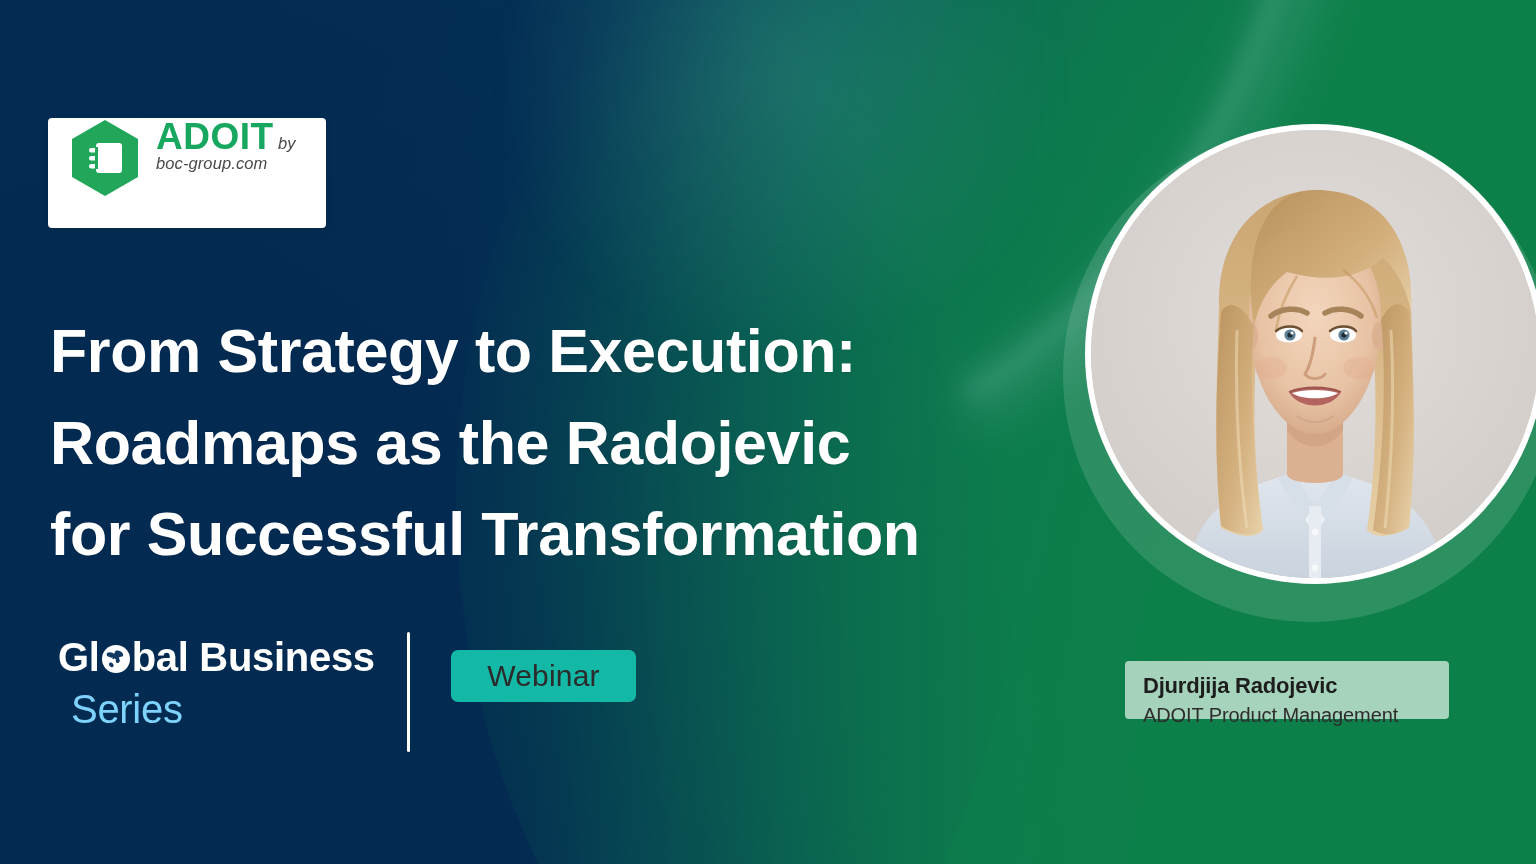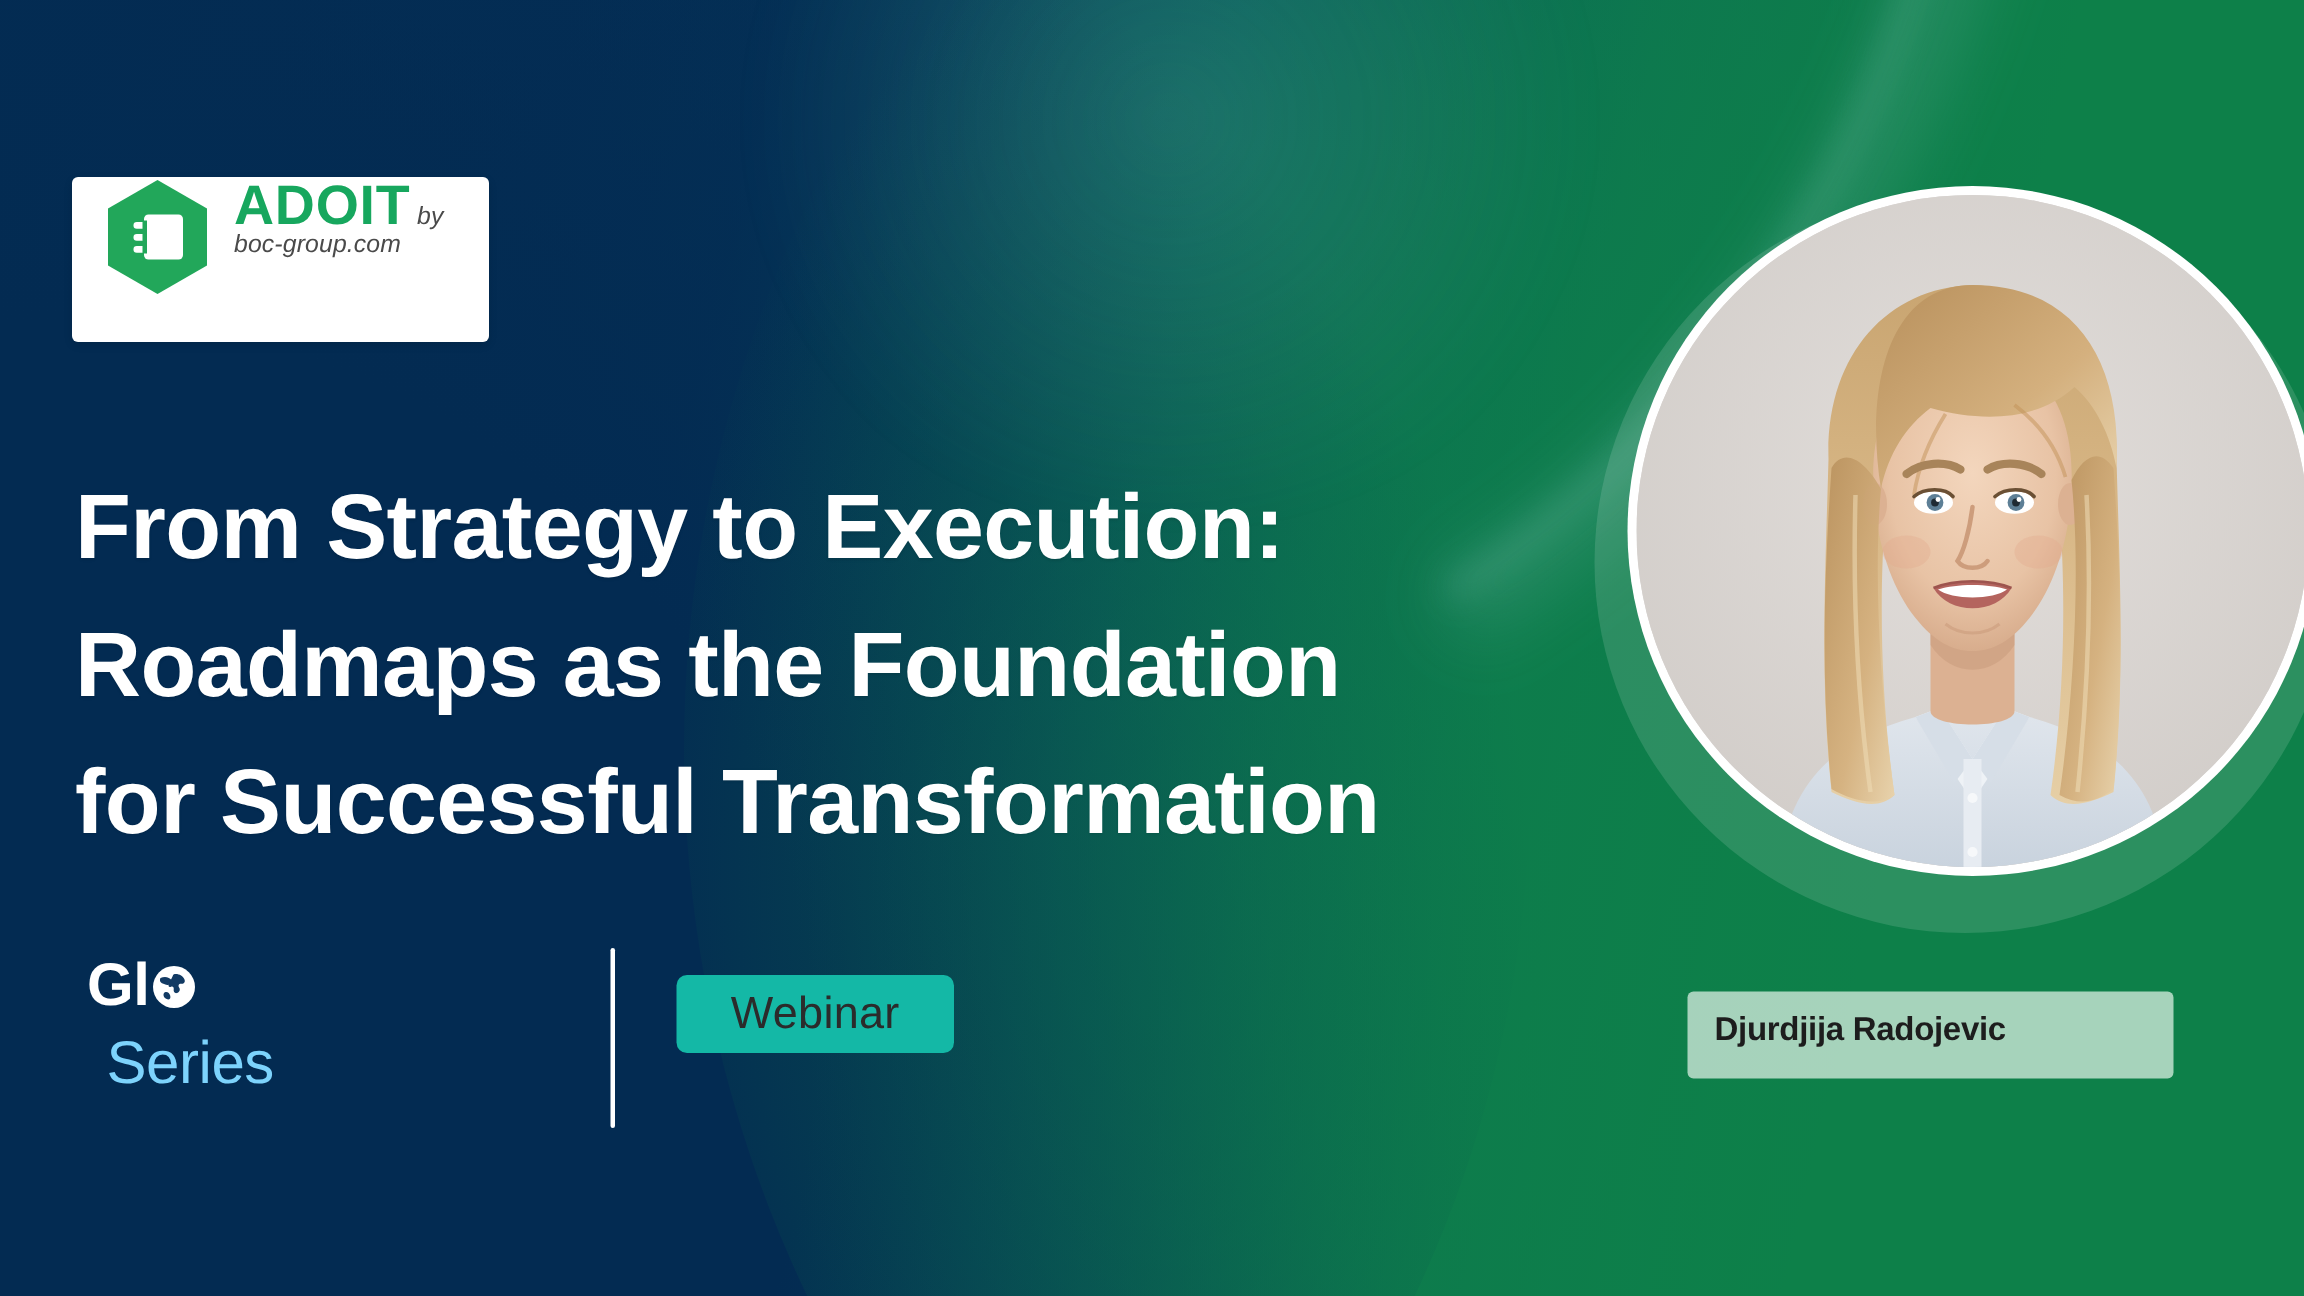--- a/index.html
+++ b/index.html
@@ -238,35 +238,36 @@
     </svg>
   </span>
   <span class="logo-text">
     <span class="logo-name">ADOIT</span>
     <span class="logo-sub">by boc-group.com</span>
   </span>
 </div>
 
 <h1 class="title">
   <span class="title-line">From Strategy to Execution:</span>
-  <span class="title-line">Roadmaps as the Foundation</span>
+  <span class="title-line">Roadmaps as the Radojevic</span>
   <span class="title-line">for Successful Transformation</span>
 </h1>
 
 <div class="series">
   <div class="series-row">
     <span>Gl</span>
     <span class="globe">
       <svg viewBox="0 0 30 30" xmlns="http://www.w3.org/2000/svg">
         <circle cx="15" cy="15" r="14" fill="#ffffff"></circle>
         <path d="M6 9 C9 7.5 12 8.5 13.5 10.5 C14.5 12 13 13 11.5 13.5 C10 14 8.5 13 7 12.5 C5.8 12 5.2 10 6 9 Z" fill="#123a63"></path>
         <path d="M15 6.5 C18 6 21 7.5 22 10 C22.7 11.8 21.5 13 20 12.8 C18.2 12.5 17.5 14 18.5 15.5 C19.4 16.9 18.5 18.5 17 19 C15.5 19.5 14.5 18 14.8 16.5 C15.1 15 14 14.2 13 14.8 C11.8 15.5 11 14.5 11.5 13.2 C12.2 11.4 13.2 9.8 14 8 C14.3 7.3 14.6 6.7 15 6.5 Z" fill="#123a63"></path>
         <path d="M9 18.5 C10.8 18 12 19.2 12.5 20.8 C13 22.4 12 23.6 10.5 23.2 C9 22.8 7.8 21.5 8 20 C8.1 19.2 8.5 18.7 9 18.5 Z" fill="#123a63"></path>
       </svg>
     </span>
+    <span>bal Business</span>
   </div>
   <div class="series-row second">
     <span class="series-light">Series</span>
   </div>
 </div>
 
 <div class="divider"></div>
 
 <div class="badge">Webinar</div>
 
@@ -366,13 +367,14 @@
       <ellipse cx="180" cy="238" rx="16" ry="11" fill="#e2a98c" opacity="0.35"></ellipse>
       <ellipse cx="268" cy="238" rx="16" ry="11" fill="#e2a98c" opacity="0.35"></ellipse>
 
       <path d="M206 286 C216 294 232 294 242 286" stroke="#cb9c7d" stroke-width="2" fill="none" opacity="0.6"></path>
     </svg>
   </div>
 </div>
 
 <div class="nameplate">
   <div class="speaker-name">Djurdjija Radojevic</div>
+  <div class="speaker-role">ADOIT Product Management</div>
 </div>
 
 </body></html>

